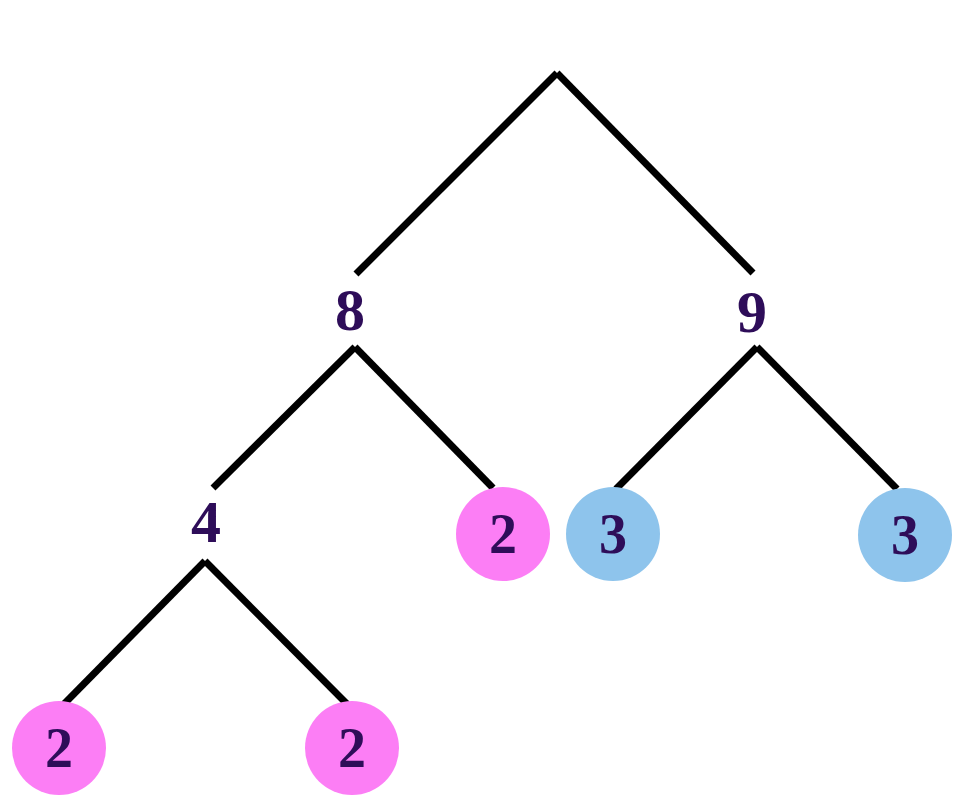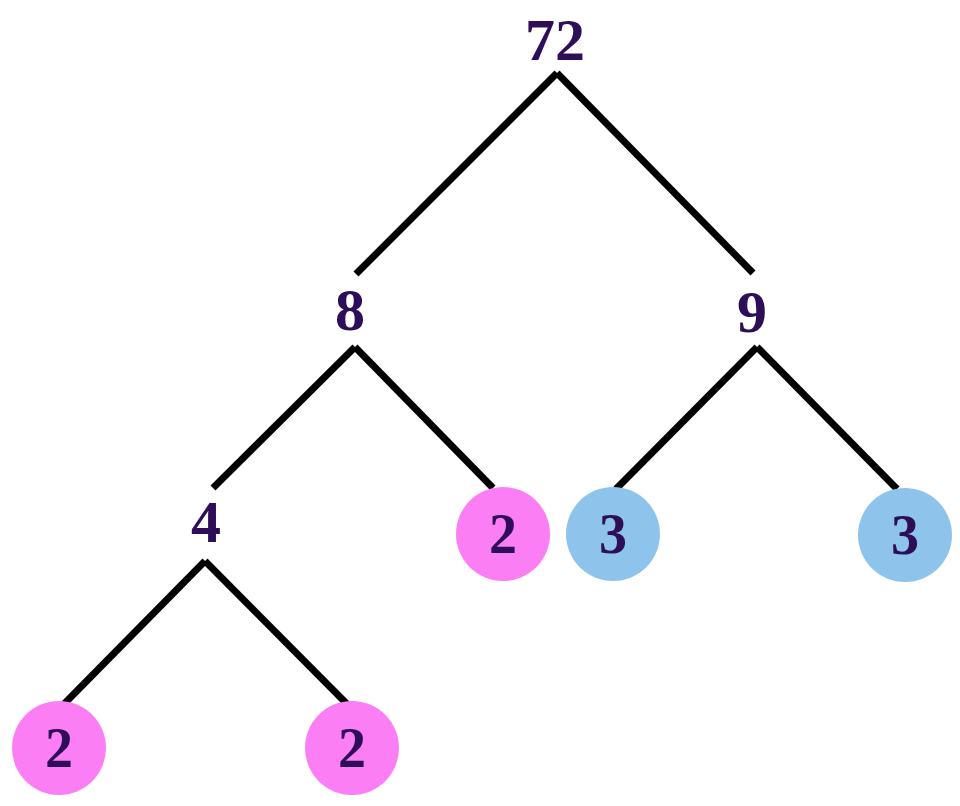--- a/index.html
+++ b/index.html
@@ -73,21 +73,20 @@
     <line x1="557" y1="73" x2="356" y2="274"></line>
     <line x1="557" y1="73" x2="753" y2="273"></line>
     <line x1="355" y1="347" x2="213" y2="488"></line>
     <line x1="355" y1="347" x2="493" y2="488"></line>
     <line x1="757" y1="347" x2="616" y2="489"></line>
     <line x1="757" y1="347" x2="897" y2="489"></line>
     <line x1="205" y1="561" x2="64" y2="704"></line>
     <line x1="205" y1="561" x2="347" y2="704"></line>
   </svg>
 
-  <div class="node text-node pos-72">72</div>
 
   <div class="node text-node pos-8">8</div>
 
   <div class="node text-node pos-9">9</div>
 
   <div class="node text-node pos-4">4</div>
 
   <div class="node circle-node circle-pink pos-2a">2</div>
 
   <div class="node circle-node circle-blue pos-3a">3</div>

